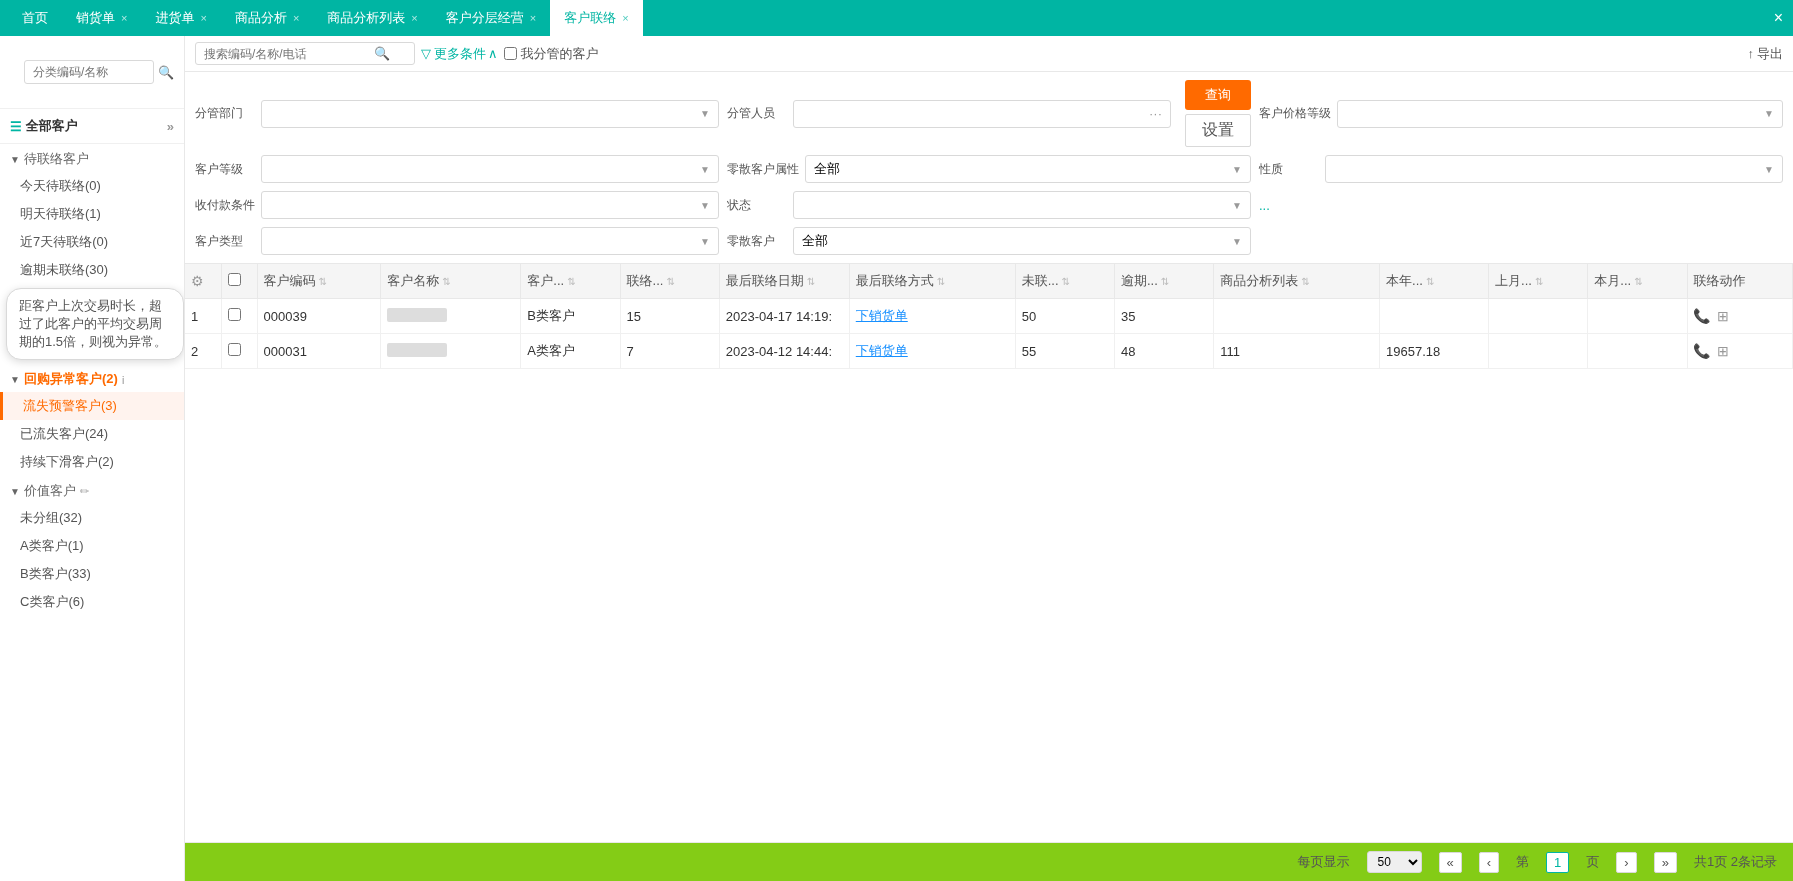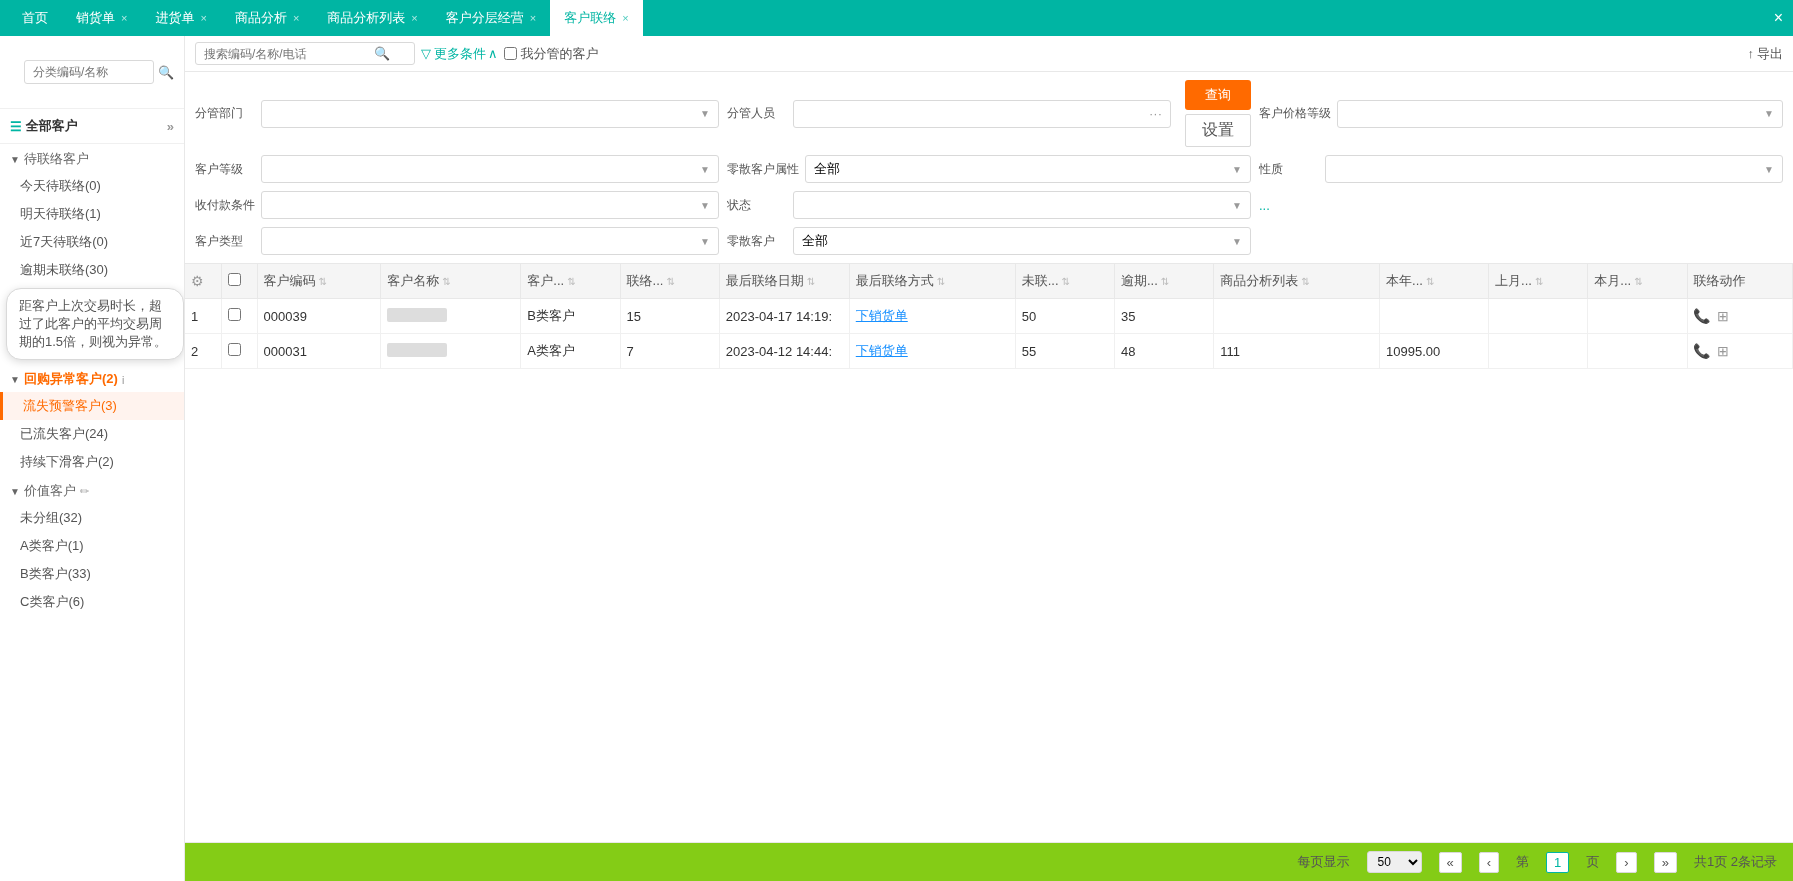--- a/index.html
+++ b/index.html
@@ -642,21 +642,21 @@
             <td><span class="blurred-name"></span></td>
             <td>A类客户</td>
             <td>7</td>
             <td>2023-04-12 14:44:</td>
             <td>
               <span class="link-text">下销货单</span>
             </td>
             <td>55</td>
             <td>48</td>
             <td>111</td>
-            <td>10995.00</td>
+            <td>19657.18</td>
             <td></td>
             <td></td>
             <td>
               <div class="action-icons">
                 <span class="action-icon">📞</span>
                 <span class="action-icon">⊞</span>
               </div>
             </td>
           </tr>
         </tbody>

